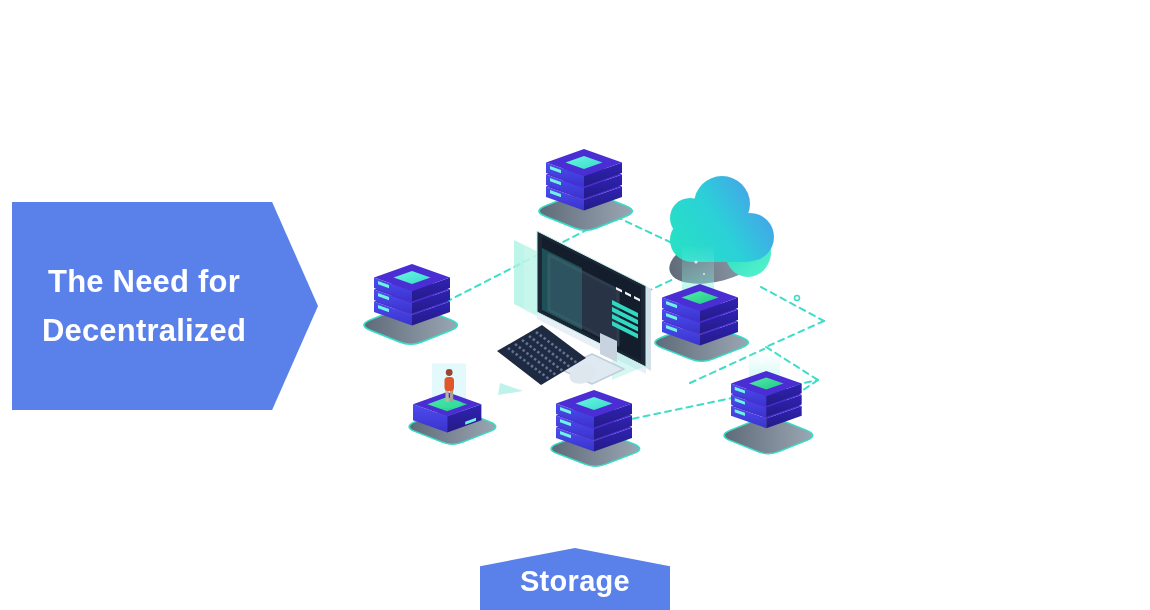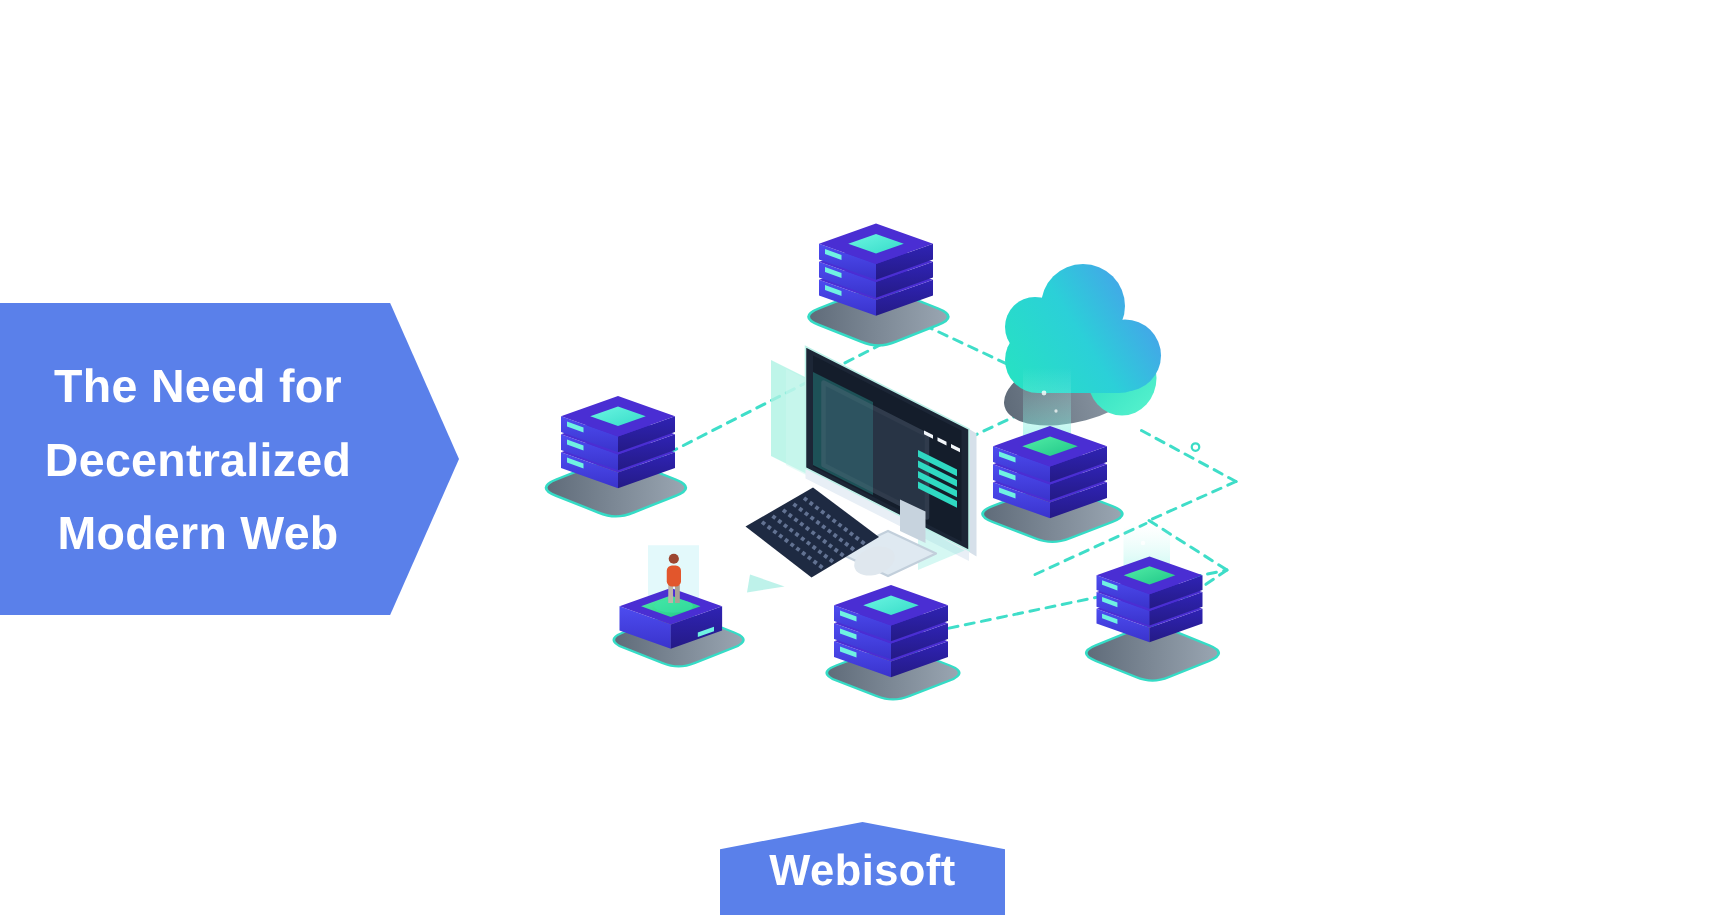--- a/index.html
+++ b/index.html
@@ -1,21 +1,21 @@
 <!DOCTYPE html>
 <html style="--banner-blue: #5a80ea; --badge-blue: #5a80ea; --text-white: #ffffff; --teal: #35dcc6; --cyan-top: #4beed9; --green-top: #3fe09a; --indigo-top: #4a2ed3; --indigo-left: #4343e0; --indigo-right: #2c20a8; --navy-screen: #1c2636; --shadow-gray: #64707e; --cloud-teal: #26e4c0; --cloud-blue: #4f92f0; --person-orange: #e2562c;"><head>
 <meta charset="utf-8">
 <style>
   html,body{margin:0;padding:0;}
   body{font-family:"Liberation Sans", sans-serif; background:#ffffff;}
   .stage{position:relative;width:1150px;height:610px;overflow:hidden;background:#ffffff;}
 
   
   .banner{
-    position:absolute;left:0;top:202px;width:306px;height:208px;
+    position:absolute;left:12px;top:202px;width:306px;height:208px;
     background:var(--banner-blue,#5a80ea);
     clip-path:polygon(0 0, 85% 0, 100% 50%, 85% 100%, 0 100%);
     display:flex;flex-direction:column;justify-content:center;align-items:center;
     padding-right:42px;box-sizing:border-box;
   }
   .banner .line{
     color:var(--text-white,#ffffff);
     font-size:31px;font-weight:bold;line-height:49px;letter-spacing:.2px;
     text-align:center;white-space:nowrap;
   }
@@ -215,20 +215,19 @@
       <g transform="translate(731,371) scale(0.93)">
         <use href="#srvStack"></use>
         <path d="M38,7 L56.5,13.5 L38,20 L19.5,13.5 Z" fill="url(#gTopGreen)"></path>
       </g>
     </g>
   </svg>
 
   <div class="banner">
     <div class="line">The Need for</div>
     <div class="line">Decentralized</div>
-    <div class="line">Modern Web</div>
   </div>
 
   <div class="badge">
-    <div class="label">Webisoft</div>
+    <div class="label">Storage</div>
   </div>
 
 </div>
 
 </body></html>

